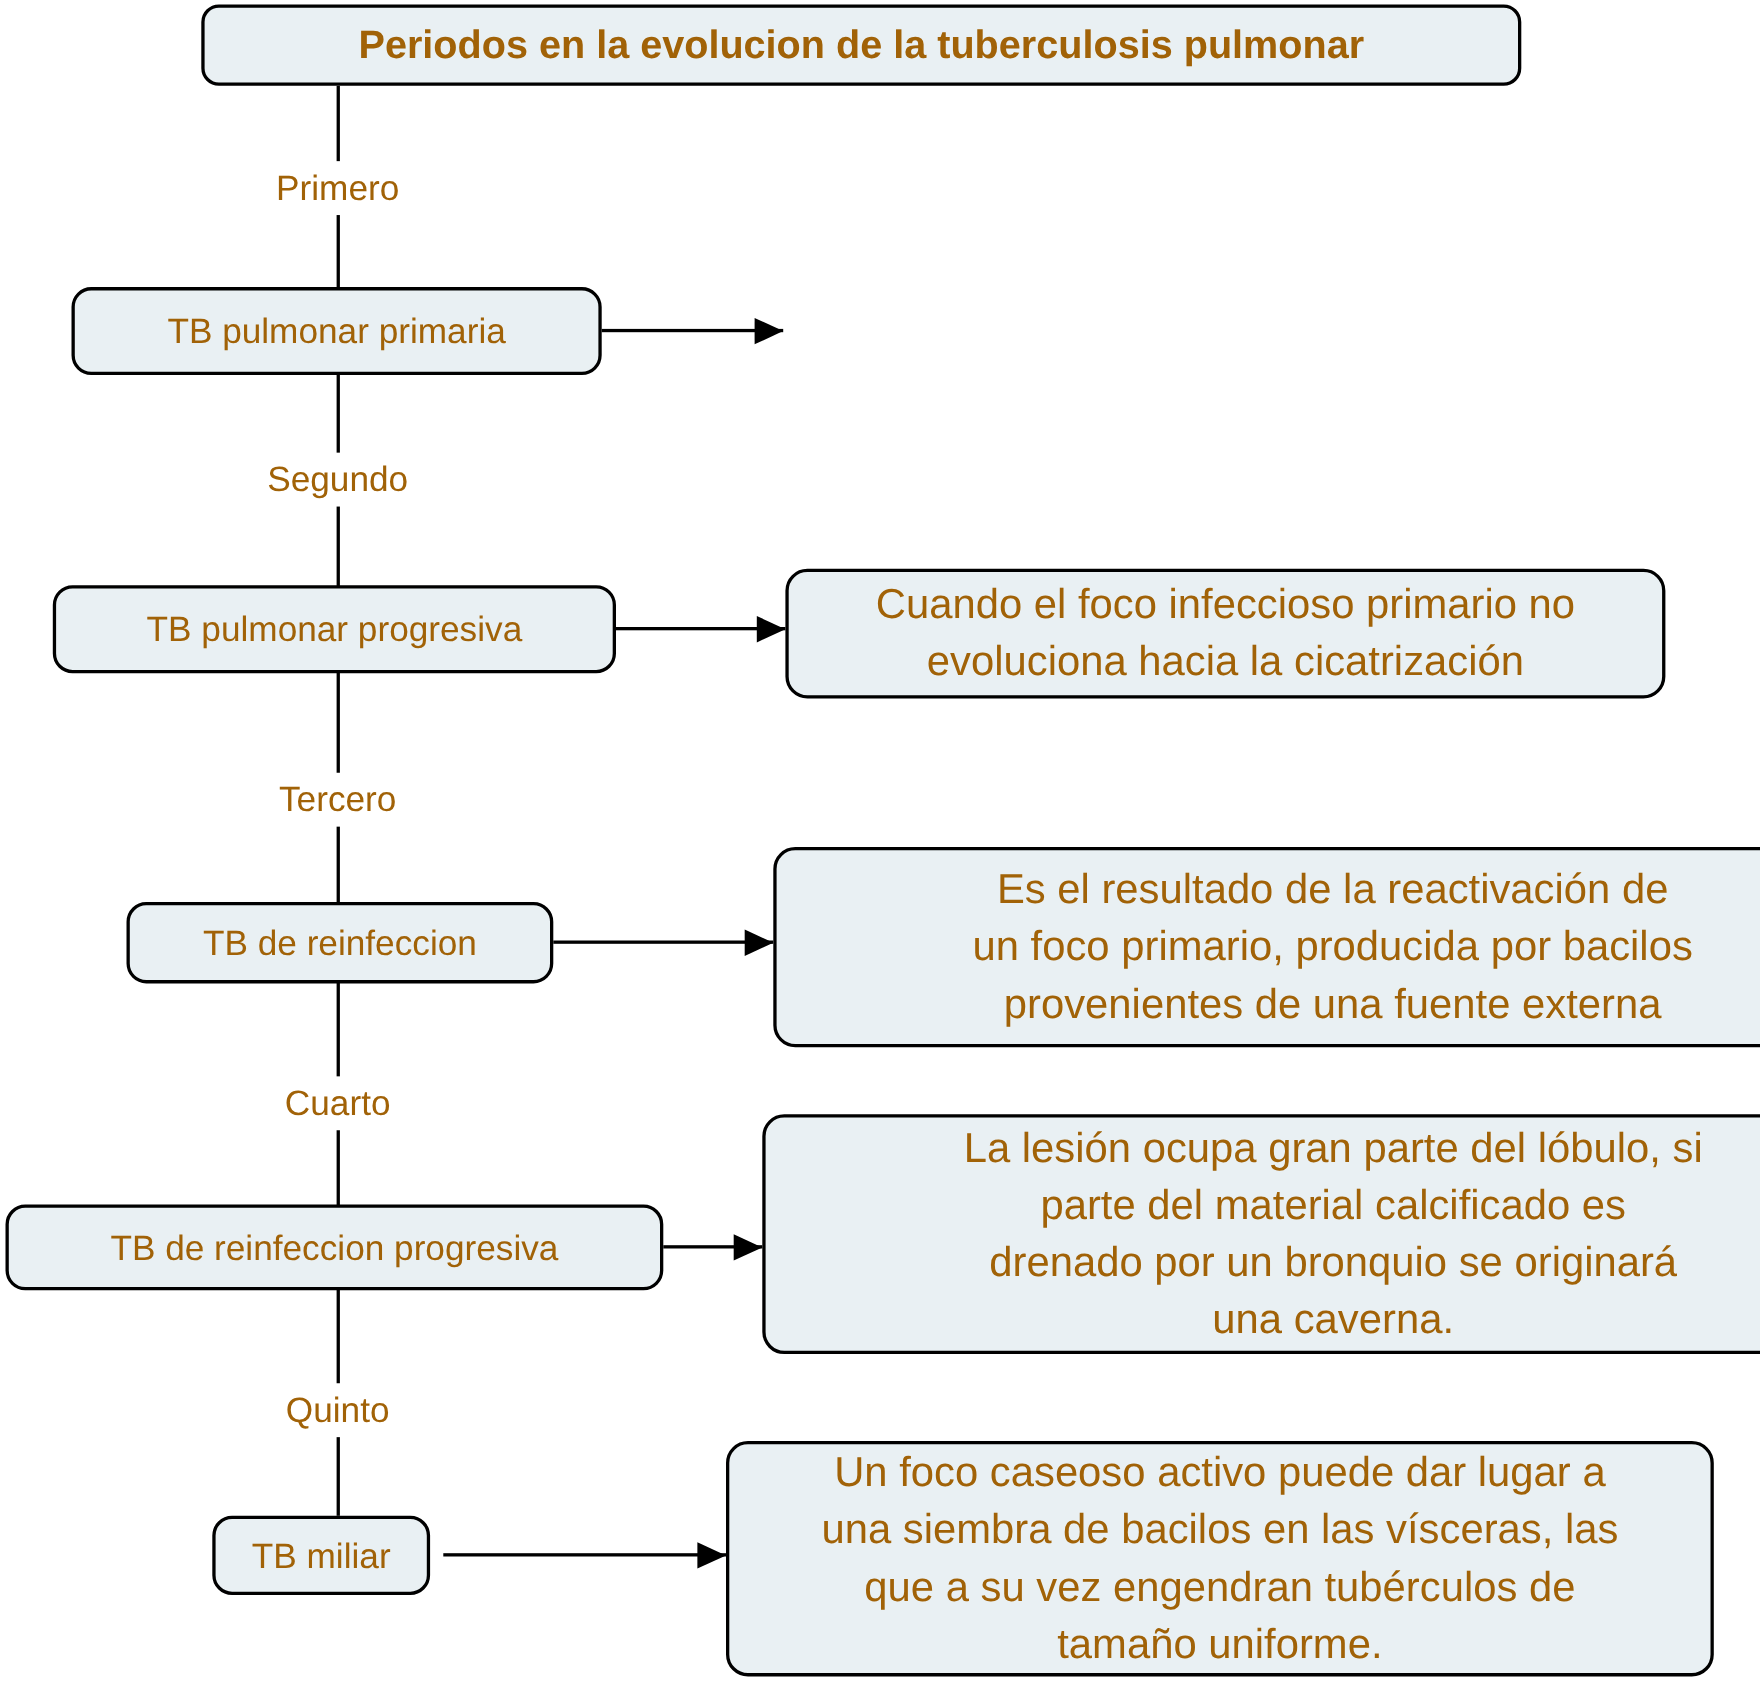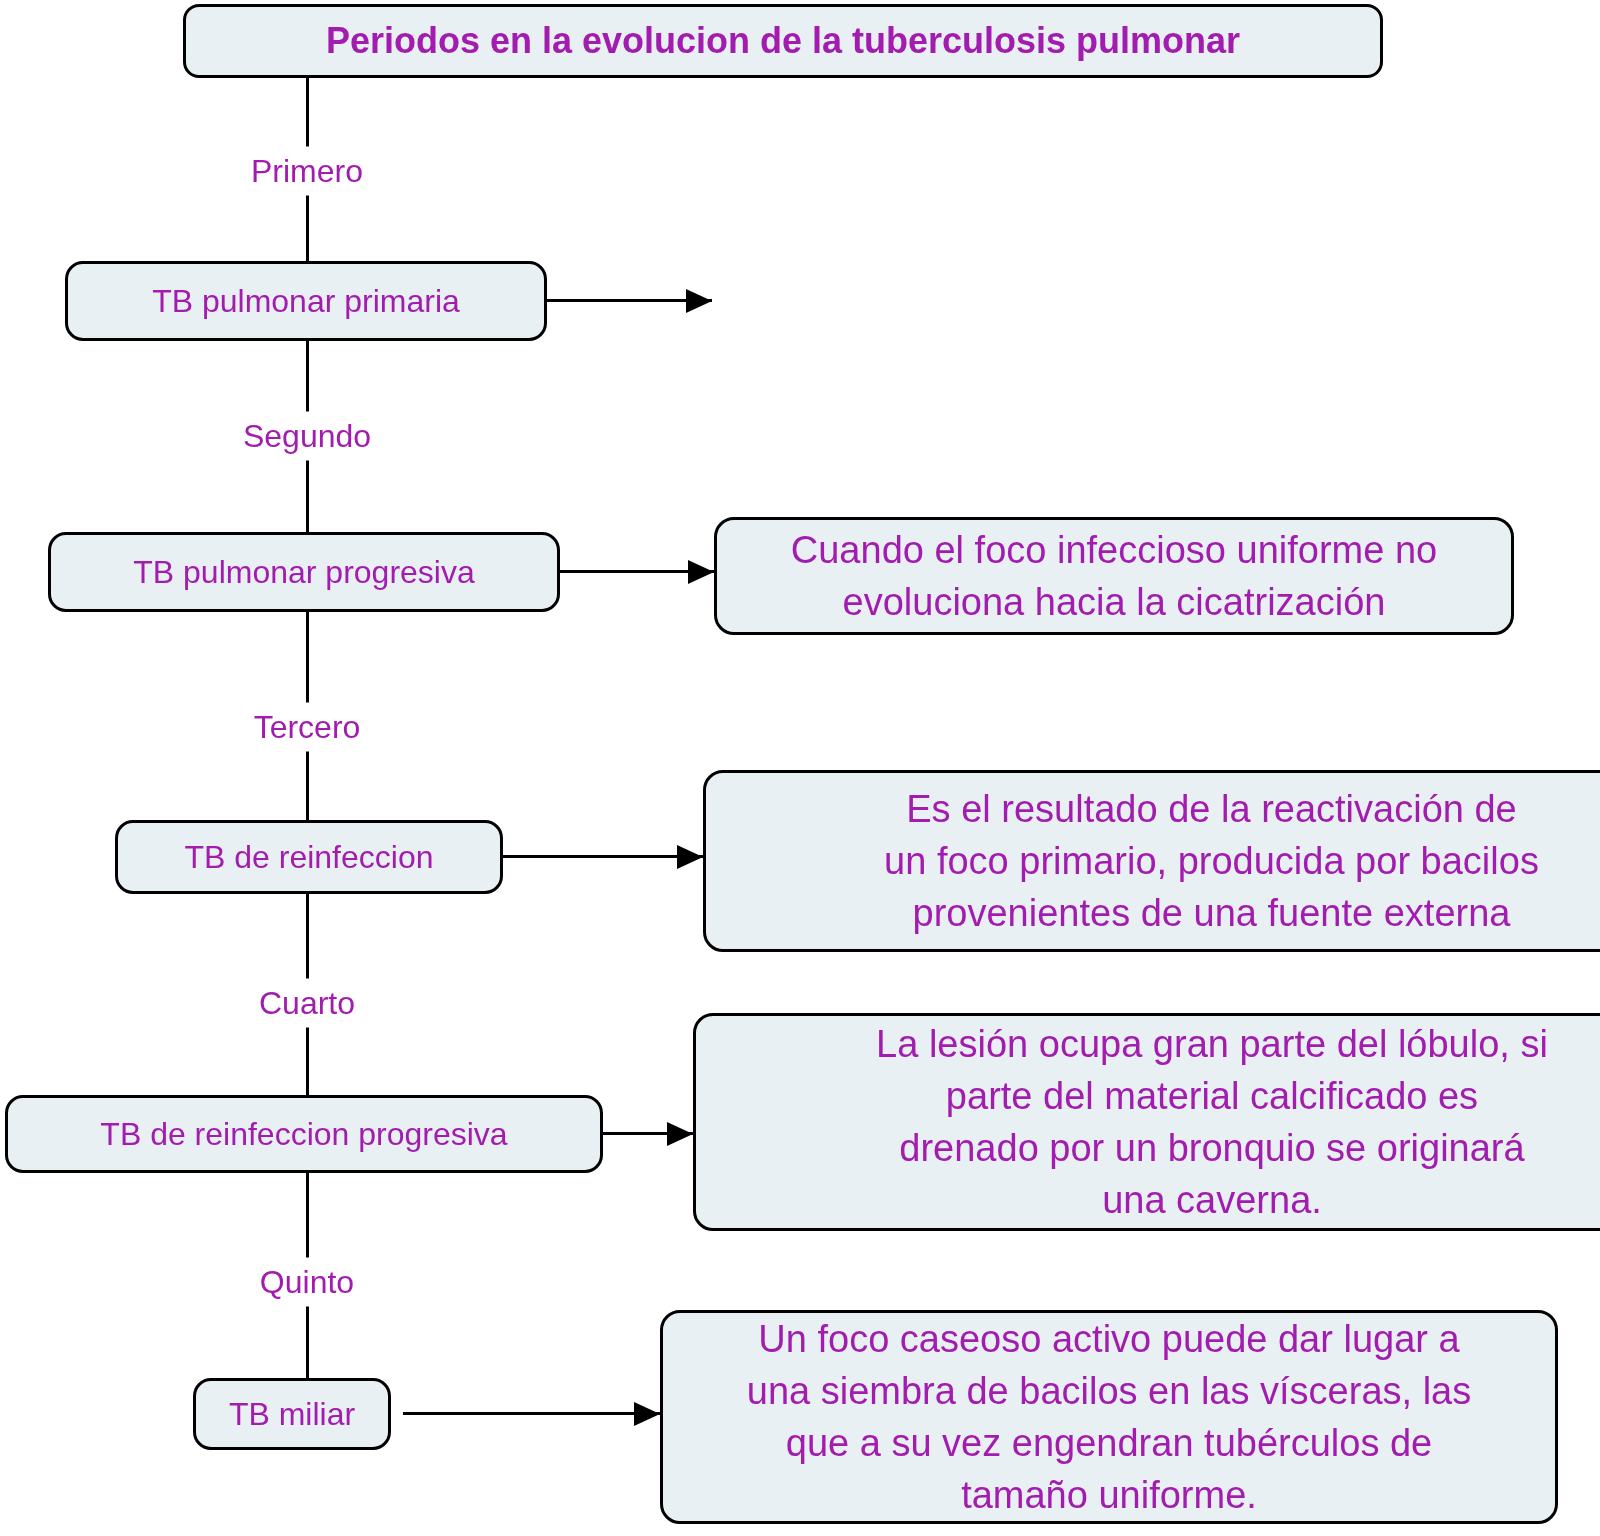--- a/index.html
+++ b/index.html
@@ -2,21 +2,21 @@
 <html><head>
 <meta charset="utf-8">
 <style>
   html,body{margin:0;padding:0;background:#ffffff;}
   #canvas{
     position:relative;
     width:1600px;
     height:1536px;
     background:#ffffff;
     font-family:"Liberation Sans", sans-serif;
-    color:#a21caf;
+    color:#a16207;
     overflow:hidden;
   }
   
   .title-box{
     position:absolute;
     left:183px; top:4px; width:1200px; height:74px;
     background:var(--box-fill,#e9f0f3);
     border:3px solid var(--line-color,#000);
     border-radius:16px;
     display:flex; align-items:center; justify-content:center;
@@ -135,21 +135,21 @@
     <span>TB miliar</span>
   </div>
 
   <div class="arrow ar1"></div>
   <div class="arrow ar2"></div>
   <div class="arrow ar3"></div>
   <div class="arrow ar4"></div>
   <div class="arrow ar5"></div>
 
   <div class="desc-box db2">
-    <span>Cuando el foco infeccioso uniforme no
+    <span>Cuando el foco infeccioso primario no
 evoluciona hacia la cicatrización</span>
   </div>
   <div class="desc-box db3">
     <span>Es el resultado de la reactivación de
 un foco primario, producida por bacilos
 provenientes de una fuente externa</span>
   </div>
   <div class="desc-box db4">
     <span>La lesión ocupa gran parte del lóbulo, si
 parte del material calcificado es

